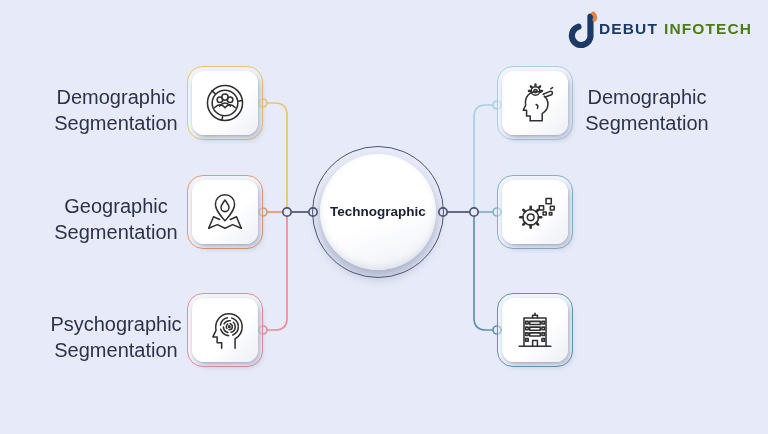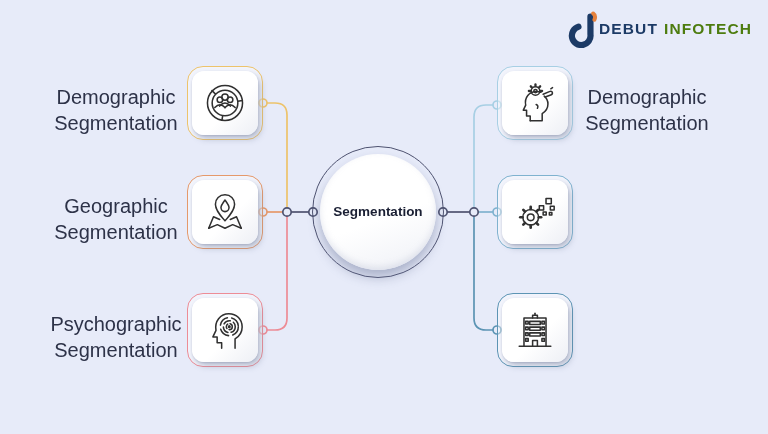--- a/index.html
+++ b/index.html
@@ -106,21 +106,21 @@
       <circle cx="287" cy="212" r="4.2" fill="#E7EBF9" stroke="#4E5270"></circle>
       <circle cx="313" cy="212" r="4.2" fill="#E7EBF9" stroke="#4E5270"></circle>
       <circle cx="474" cy="212" r="4.2" fill="#E7EBF9" stroke="#4E5270"></circle>
       <circle cx="443" cy="212" r="4.2" fill="#E7EBF9" stroke="#4E5270"></circle>
     </g>
   </svg>
 
   <div class="center-ring" style="border-color: rgb(78, 82, 112);">
     <div class="center-face">
       <div class="center-text">
-        <div>Segmentation</div>
+        <div>Technographic</div>
       </div>
     </div>
   </div>
 
   <div class="card c1" style="border-color: rgb(237, 195, 107);">
     <div class="card-face">
       <svg width="46" height="46" viewBox="0 0 48 48">
         <g class="icon-art">
           <circle cx="24" cy="24" r="18.3"></circle>
           <circle cx="24" cy="24" r="13.4"></circle>

